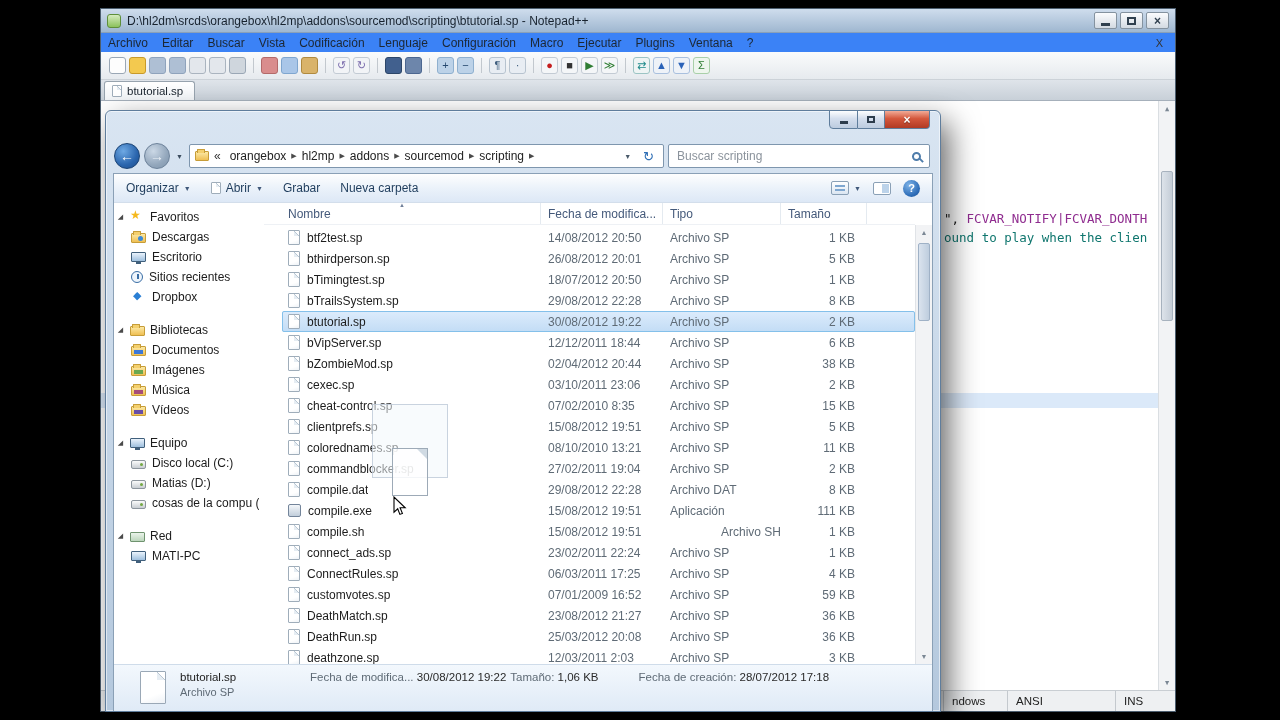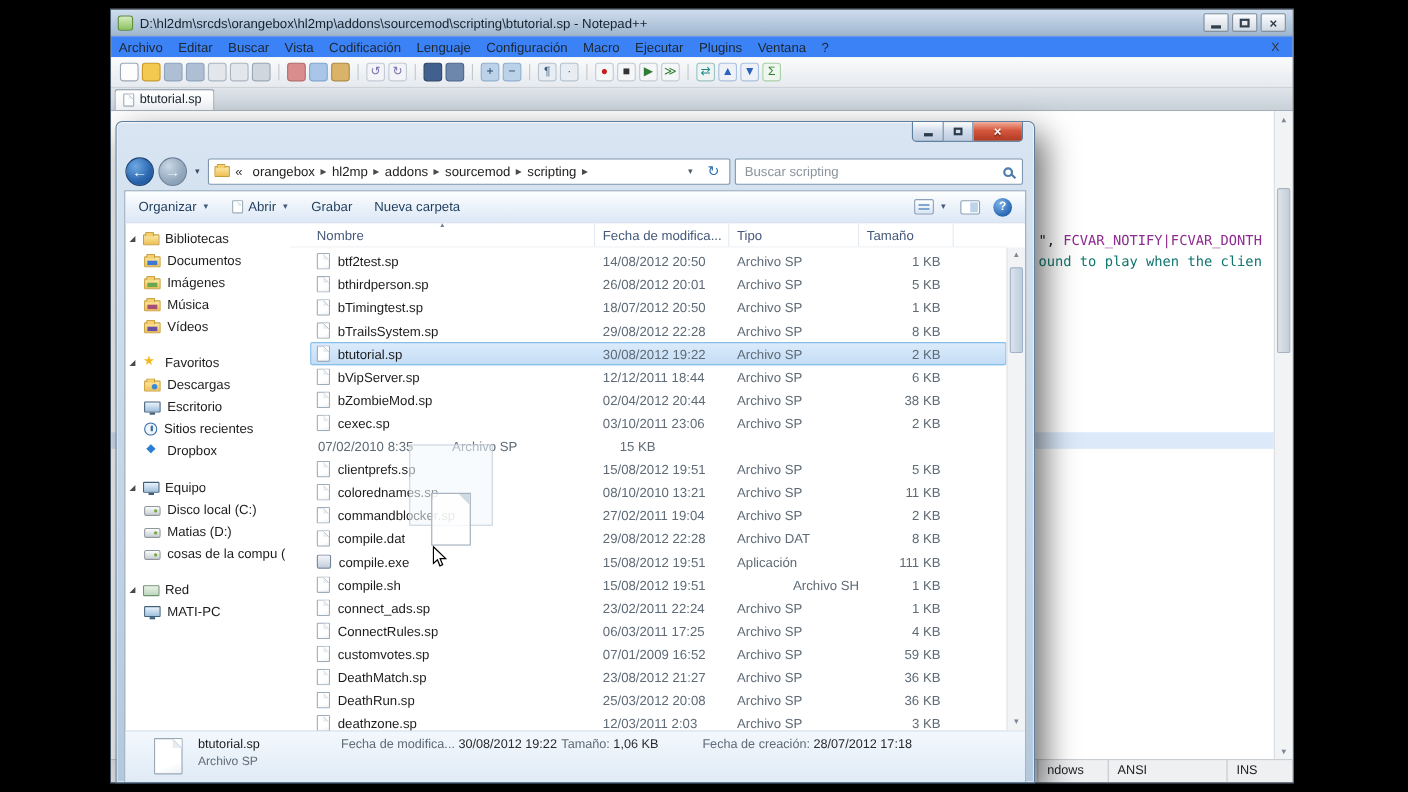--- a/index.html
+++ b/index.html
@@ -309,61 +309,61 @@
         </span>
         <span class="preview-icon"></span>
         <span class="help-icon">?</span>
       </span>
     </div>
     <div class="exp-main">
       <div class="exp-sidebar">
           <div class="side-group">
             <div class="side-group-header">
               <span class="tri">◢</span>
-              <span class="side-icon" data-icon="lib"></span>
-              <span class="side-label">Bibliotecas</span>
-            </div>
-            <div class="side-item">
-              <span class="side-icon" data-icon="lib-doc"></span>
-              <span class="side-label">Documentos</span>
-            </div>
-            <div class="side-item">
-              <span class="side-icon" data-icon="lib-pic"></span>
-              <span class="side-label">Imágenes</span>
-            </div>
-            <div class="side-item">
-              <span class="side-icon" data-icon="lib-mus"></span>
-              <span class="side-label">Música</span>
-            </div>
-            <div class="side-item">
-              <span class="side-icon" data-icon="lib-vid"></span>
-              <span class="side-label">Vídeos</span>
+              <span class="side-icon" data-icon="star"></span>
+              <span class="side-label">Favoritos</span>
+            </div>
+            <div class="side-item">
+              <span class="side-icon" data-icon="folder-dl"></span>
+              <span class="side-label">Descargas</span>
+            </div>
+            <div class="side-item">
+              <span class="side-icon" data-icon="desktop"></span>
+              <span class="side-label">Escritorio</span>
+            </div>
+            <div class="side-item">
+              <span class="side-icon" data-icon="clock"></span>
+              <span class="side-label">Sitios recientes</span>
+            </div>
+            <div class="side-item">
+              <span class="side-icon" data-icon="dropbox"></span>
+              <span class="side-label">Dropbox</span>
             </div>
           </div>
           <div class="side-group">
             <div class="side-group-header">
               <span class="tri">◢</span>
-              <span class="side-icon" data-icon="star"></span>
-              <span class="side-label">Favoritos</span>
-            </div>
-            <div class="side-item">
-              <span class="side-icon" data-icon="folder-dl"></span>
-              <span class="side-label">Descargas</span>
-            </div>
-            <div class="side-item">
-              <span class="side-icon" data-icon="desktop"></span>
-              <span class="side-label">Escritorio</span>
-            </div>
-            <div class="side-item">
-              <span class="side-icon" data-icon="clock"></span>
-              <span class="side-label">Sitios recientes</span>
-            </div>
-            <div class="side-item">
-              <span class="side-icon" data-icon="dropbox"></span>
-              <span class="side-label">Dropbox</span>
+              <span class="side-icon" data-icon="lib"></span>
+              <span class="side-label">Bibliotecas</span>
+            </div>
+            <div class="side-item">
+              <span class="side-icon" data-icon="lib-doc"></span>
+              <span class="side-label">Documentos</span>
+            </div>
+            <div class="side-item">
+              <span class="side-icon" data-icon="lib-pic"></span>
+              <span class="side-label">Imágenes</span>
+            </div>
+            <div class="side-item">
+              <span class="side-icon" data-icon="lib-mus"></span>
+              <span class="side-label">Música</span>
+            </div>
+            <div class="side-item">
+              <span class="side-icon" data-icon="lib-vid"></span>
+              <span class="side-label">Vídeos</span>
             </div>
           </div>
           <div class="side-group">
             <div class="side-group-header">
               <span class="tri">◢</span>
               <span class="side-icon" data-icon="pc"></span>
               <span class="side-label">Equipo</span>
             </div>
             <div class="side-item">
               <span class="side-icon" data-icon="drive"></span>
@@ -474,20 +474,24 @@
             <div class="file-row">
               <div class="cell name" style="width: 259px;">
                 <span class="file-icon"></span>
                 <span class="fname">cexec.sp</span>
               </div>
               <div class="cell date" style="width: 122px;">03/10/2011 23:06</div>
               <div class="cell type" style="width: 118px;">Archivo SP</div>
               <div class="cell size" style="width: 86px;">2 KB</div>
             </div>
             <div class="file-row">
+              <div class="cell name" style="width: 259px;">
+                <span class="file-icon"></span>
+                <span class="fname">cheat-control.sp</span>
+              </div>
               <div class="cell date" style="width: 122px;">07/02/2010 8:35</div>
               <div class="cell type" style="width: 118px;">Archivo SP</div>
               <div class="cell size" style="width: 86px;">15 KB</div>
             </div>
             <div class="file-row">
               <div class="cell name" style="width: 259px;">
                 <span class="file-icon"></span>
                 <span class="fname">clientprefs.sp</span>
               </div>
               <div class="cell date" style="width: 122px;">15/08/2012 19:51</div>

